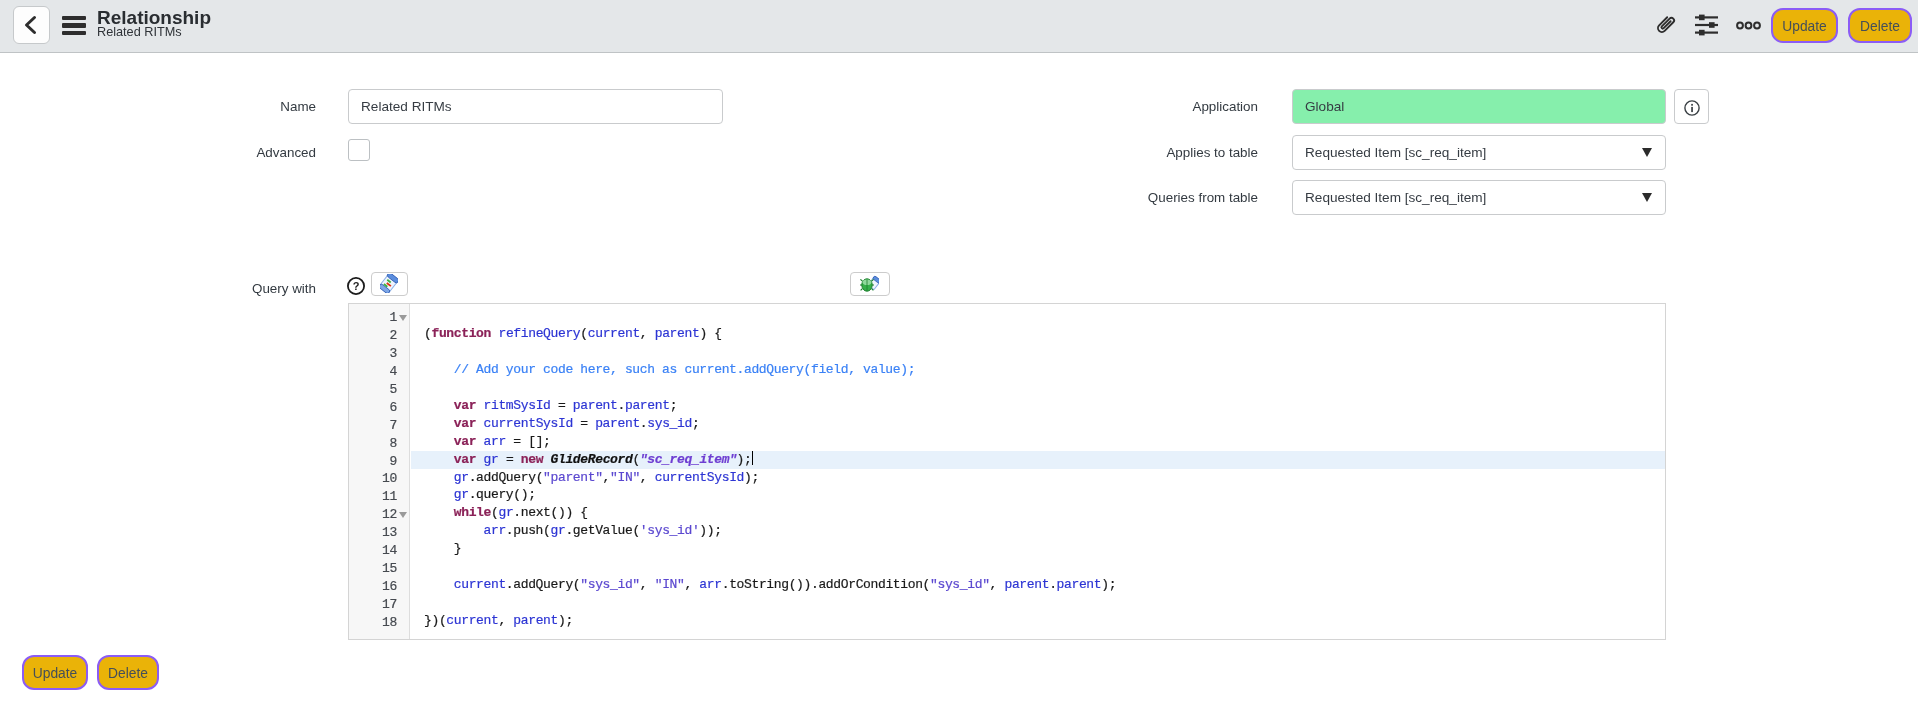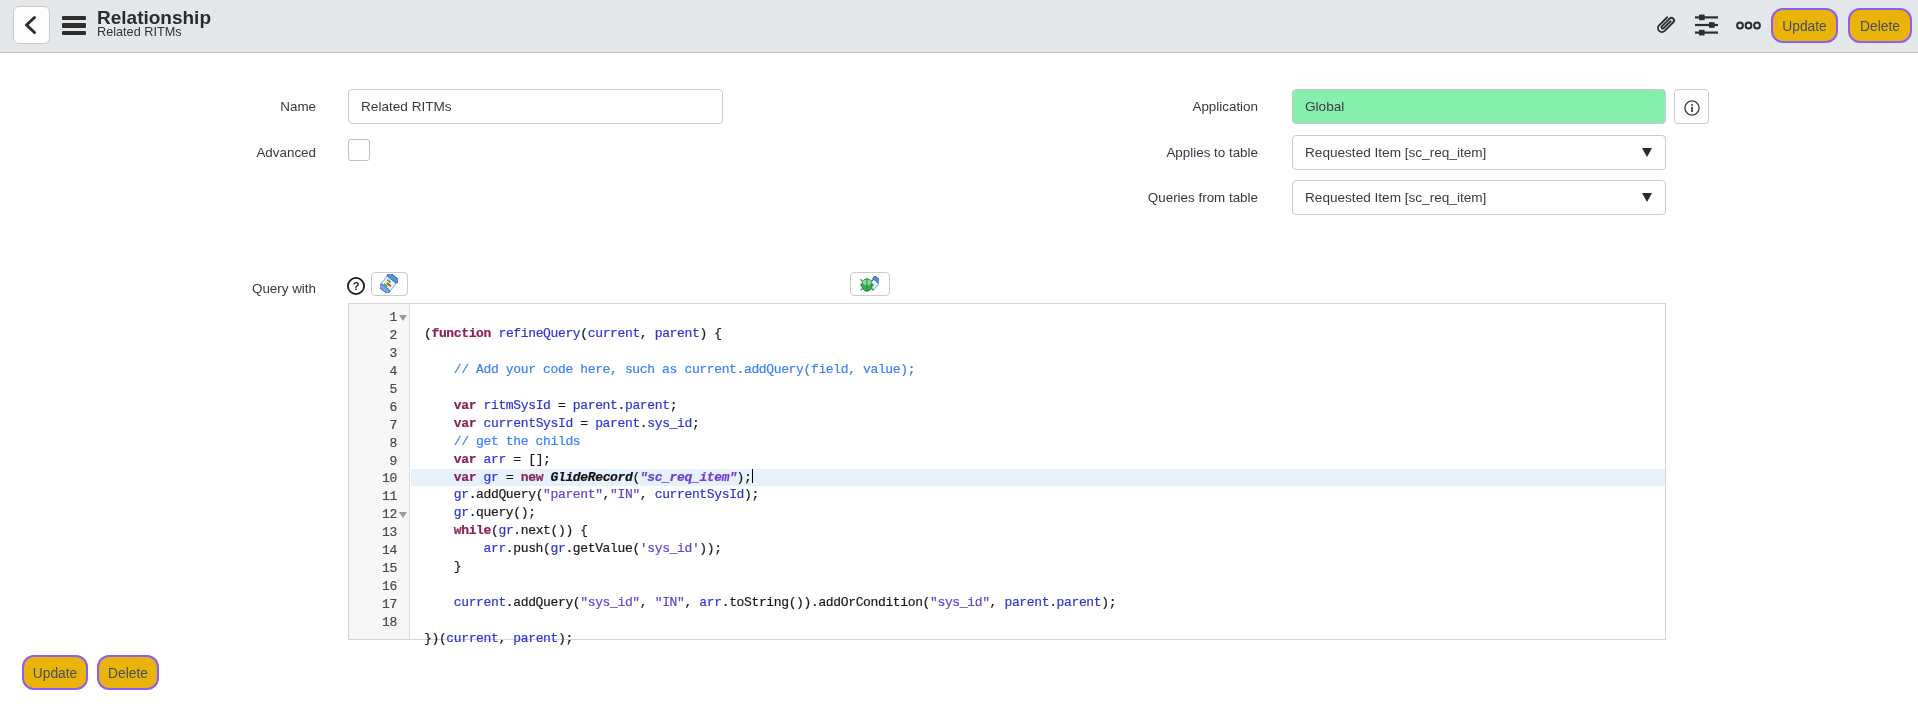--- a/index.html
+++ b/index.html
@@ -267,21 +267,20 @@
     </div>
     <div class="fold" style="left:50px;top:10.5px"></div>
     <div class="fold" style="left:50px;top:207.5px"></div>
     <div id="code">
       <div class="cl">(<span class="kw">function</span> <span class="vr">refineQuery</span>(<span class="vr">current</span>, <span class="vr">parent</span>) {</div>
       <div class="cl"> </div>
       <div class="cl"><span class="cm">    // Add your code here, such as current.addQuery(field, value);</span></div>
       <div class="cl"> </div>
       <div class="cl">    <span class="kw">var</span> <span class="vr">ritmSysId</span> = <span class="vr">parent</span>.<span class="vr">parent</span>;</div>
       <div class="cl">    <span class="kw">var</span> <span class="vr">currentSysId</span> = <span class="vr">parent</span>.<span class="vr">sys_id</span>;</div>
-      <div class="cl"><span class="cm">    // get the childs</span></div>
       <div class="cl">    <span class="kw">var</span> <span class="vr">arr</span> = [];</div>
       <div class="cl hl">    <span class="kw">var</span> <span class="vr">gr</span> = <span class="kw">new</span> <span class="gt">GlideRecord</span>(<span class="gs">"sc_req_item"</span>);<span class="cursor"></span></div>
       <div class="cl">    <span class="vr">gr</span>.addQuery(<span class="st">"parent"</span>,<span class="st">"IN"</span>, <span class="vr">currentSysId</span>);</div>
       <div class="cl">    <span class="vr">gr</span>.query();</div>
       <div class="cl">    <span class="kw">while</span>(<span class="vr">gr</span>.next()) {</div>
       <div class="cl">        <span class="vr">arr</span>.push(<span class="vr">gr</span>.getValue(<span class="st">'sys_id'</span>));</div>
       <div class="cl">    }</div>
       <div class="cl"> </div>
       <div class="cl">    <span class="vr">current</span>.addQuery(<span class="st">"sys_id"</span>, <span class="st">"IN"</span>, <span class="vr">arr</span>.toString()).addOrCondition(<span class="st">"sys_id"</span>, <span class="vr">parent</span>.<span class="vr">parent</span>);</div>
       <div class="cl"> </div>

